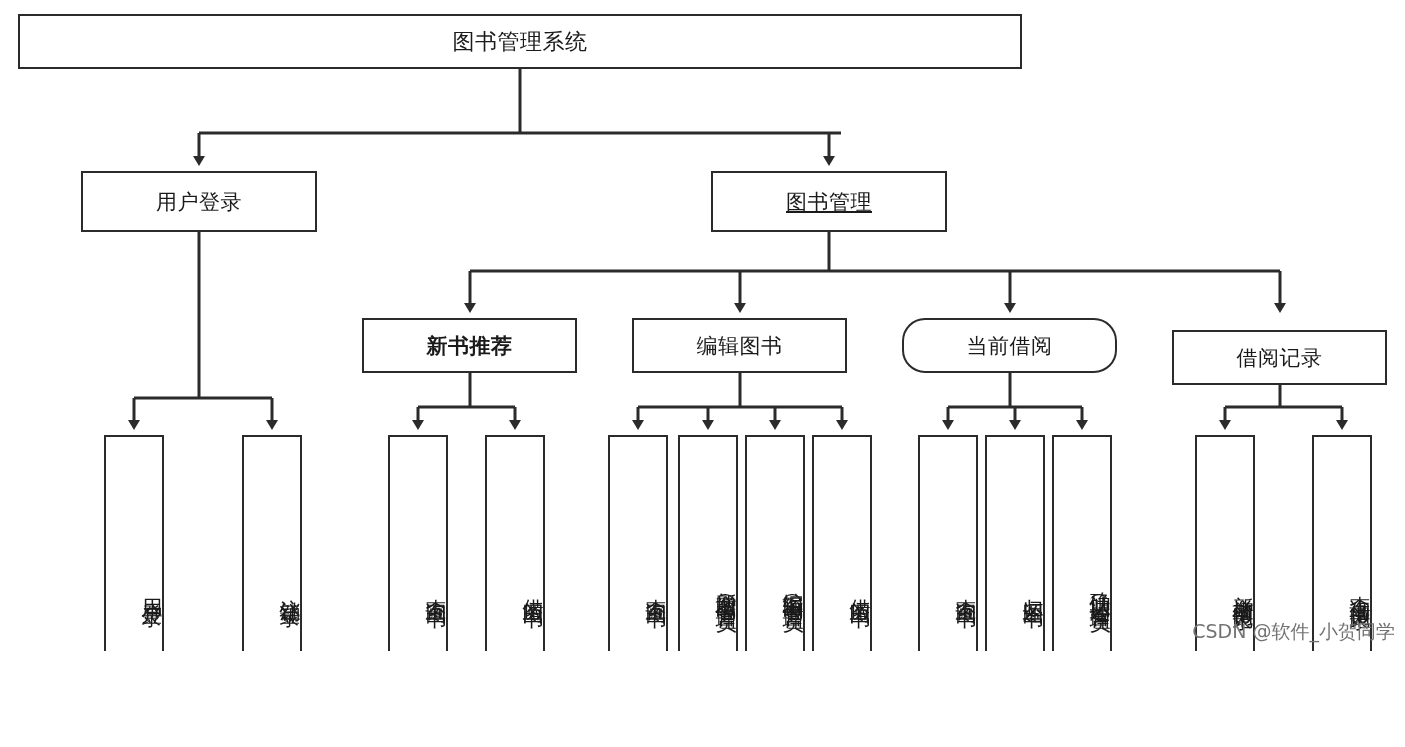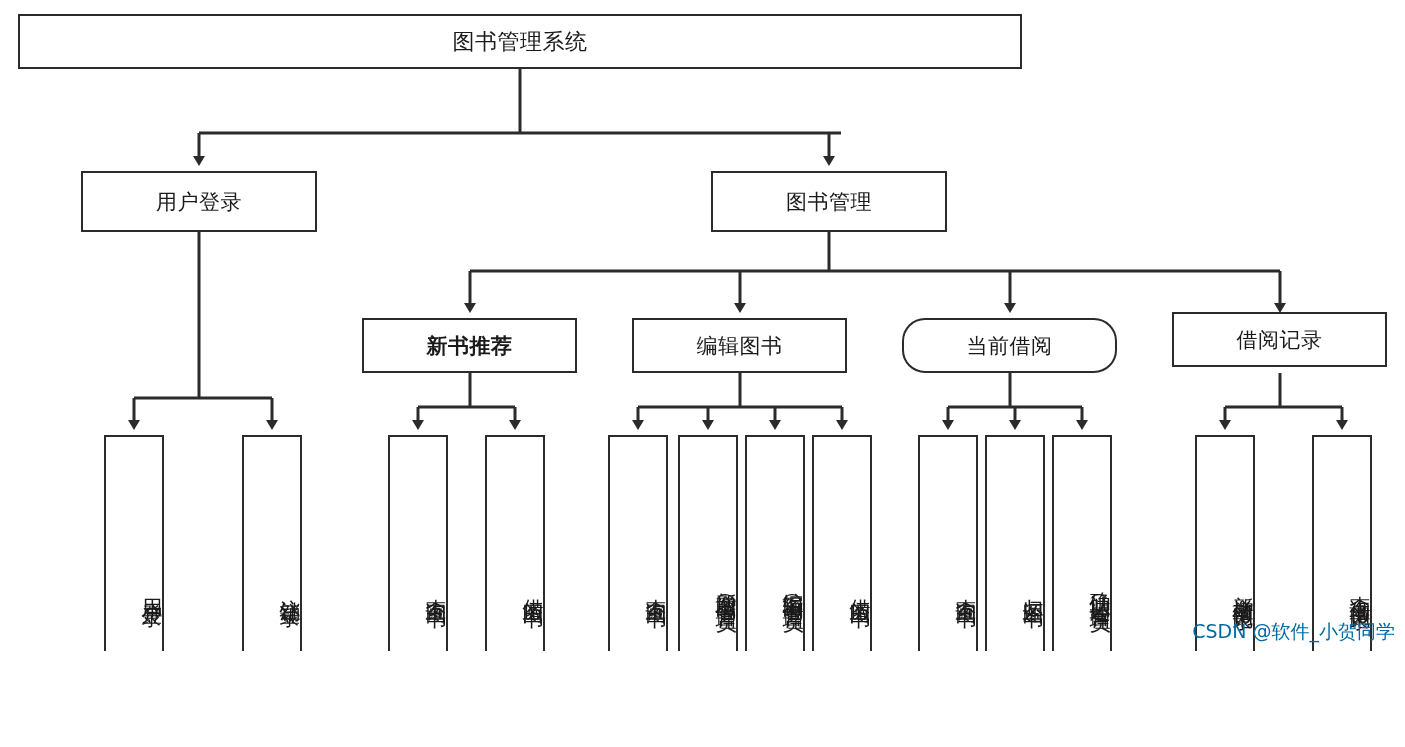--- a/index.html
+++ b/index.html
@@ -59,21 +59,21 @@
     margin: auto 0;
   }
   .node.root {
     font-size: 22px;
   }
   .watermark {
     position: absolute;
     right: 10px;
     bottom: 6px;
     font-size: 19px;
-    color: #0369a1;
+    color: #737373;
     z-index: 5;
     white-space: nowrap;
     font-family: "DejaVu Sans", "Liberation Sans", sans-serif;
   }
 </style>
 </head>
 <body>
 
 <div id="canvas">
 
@@ -123,26 +123,26 @@
       <path d="M1280,373 L1280,407"></path>
       <path d="M1225,407 L1342,407"></path>
       <path d="M1225,407 L1225,421" marker-end="url(#arrow)"></path>
       <path d="M1342,407 L1342,421" marker-end="url(#arrow)"></path>
     </g>
   </svg>
 
   <div class="node h root" style="left: 18px; top: 14px; width: 1004px; height: 55px;">图书管理系统</div>
 
   <div class="node h" style="left: 81px; top: 171px; width: 236px; height: 61px;">用户登录</div>
-  <div class="node h" style="left: 711px; top: 171px; width: 236px; height: 61px;">图书管理</div>
+  <div class="node h" style="left: 711px; top: 171px; width: 236px; height: 61px; text-decoration: underline;">图书管理</div>
 
   <div class="node h" style="left: 362px; top: 318px; width: 215px; height: 55px; font-weight: bold;">新书推荐</div>
   <div class="node h" style="left: 632px; top: 318px; width: 215px; height: 55px;">编辑图书</div>
   <div class="node h" style="left: 902px; top: 318px; width: 215px; height: 55px; border-radius: 23px;">当前借阅</div>
-  <div class="node h" style="left: 1172px; top: 312px; width: 215px; height: 55px; text-align: center;">借阅记录</div>
+  <div class="node h" style="left: 1172px; top: 330px; width: 215px; height: 55px; text-align: center;">借阅记录</div>
 
   <div class="node v center" style="left: 104px; top: 435px; width: 60px; height: 300px;">
     <span class="vtext">用户登录</span>
   </div>
   <div class="node v center" style="left: 242px; top: 435px; width: 60px; height: 300px;">
     <span class="vtext">注销登录</span>
   </div>
   <div class="node v center" style="left: 388px; top: 435px; width: 60px; height: 300px;">
     <span class="vtext">查询图书</span>
   </div>

